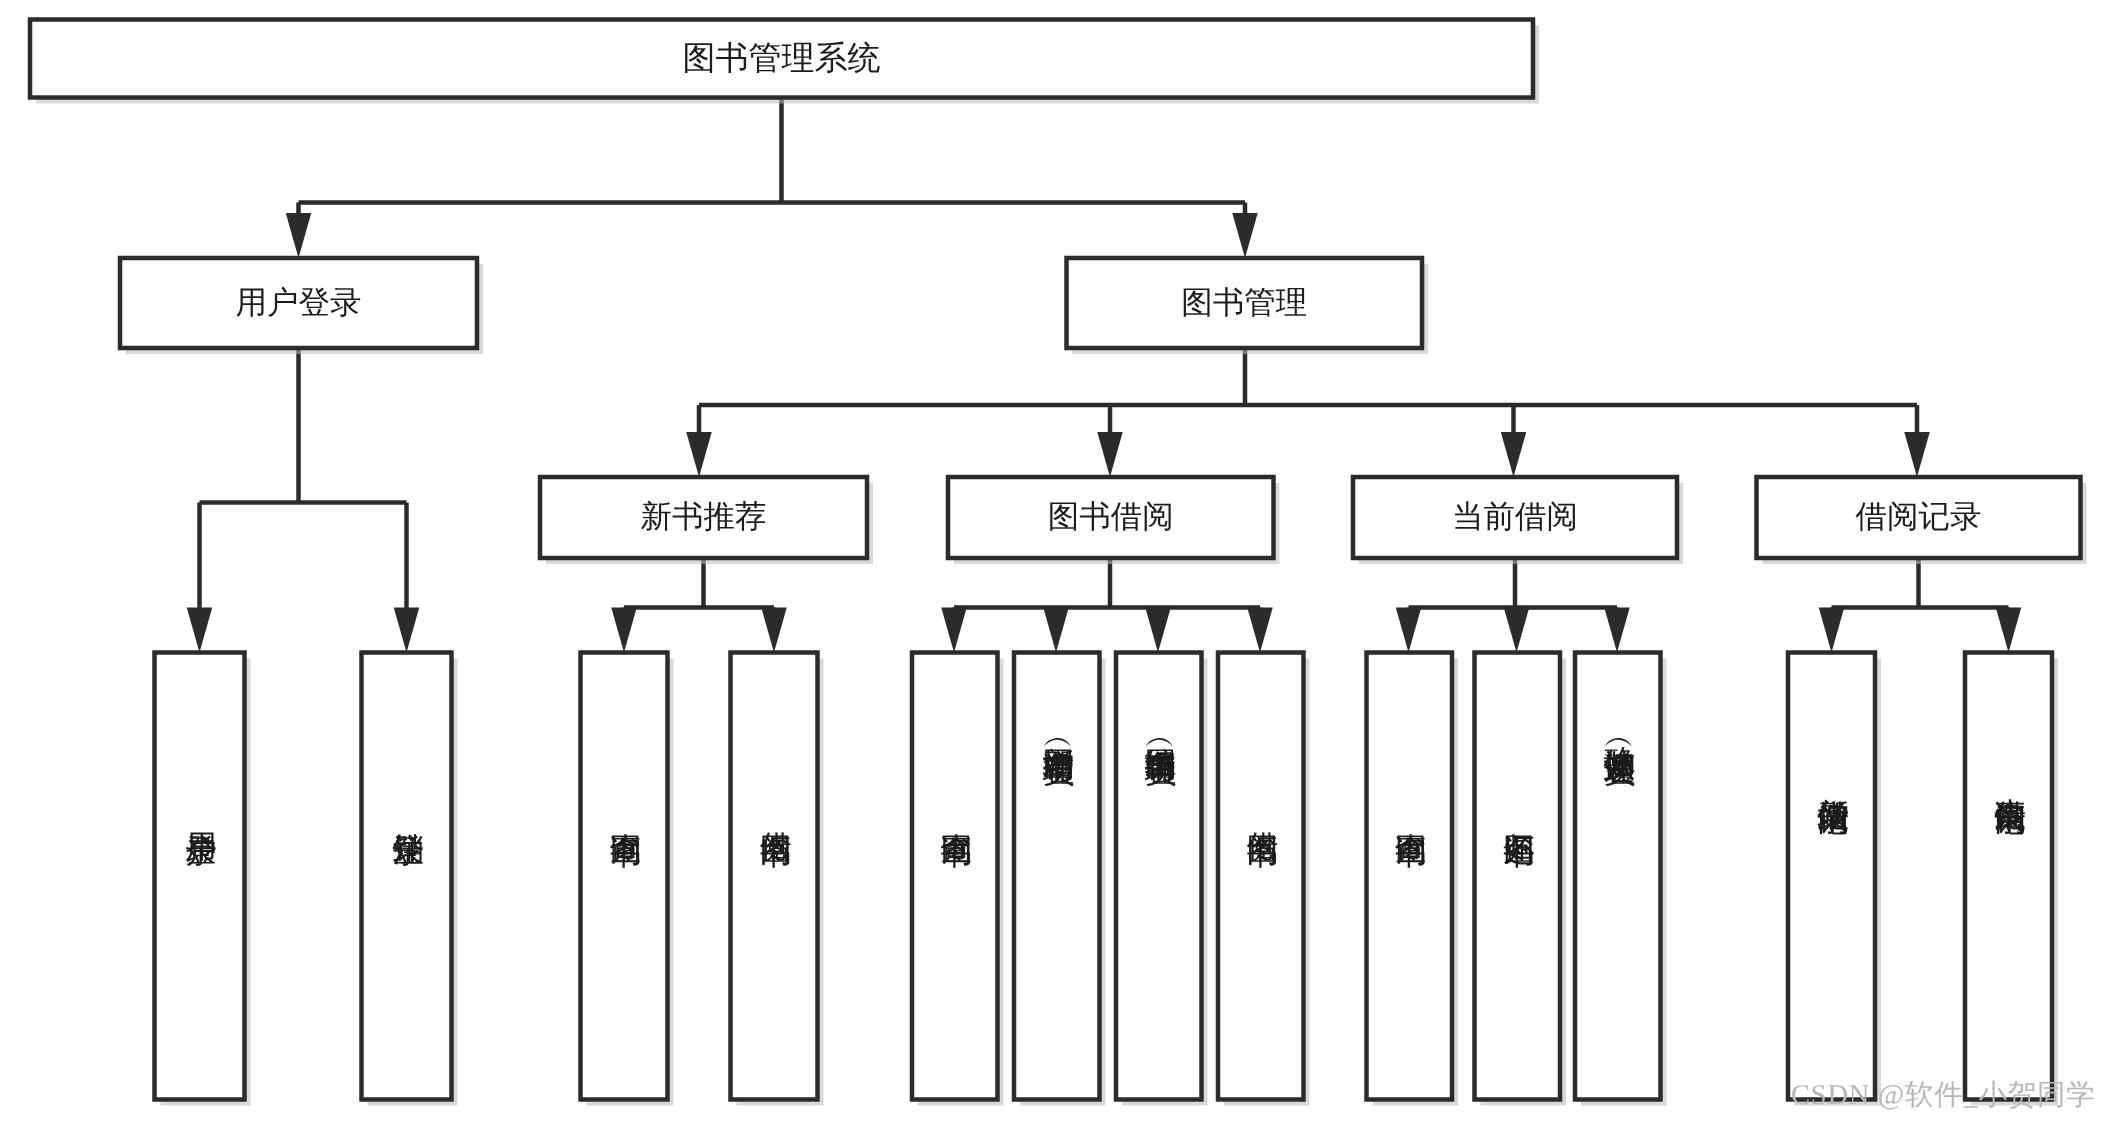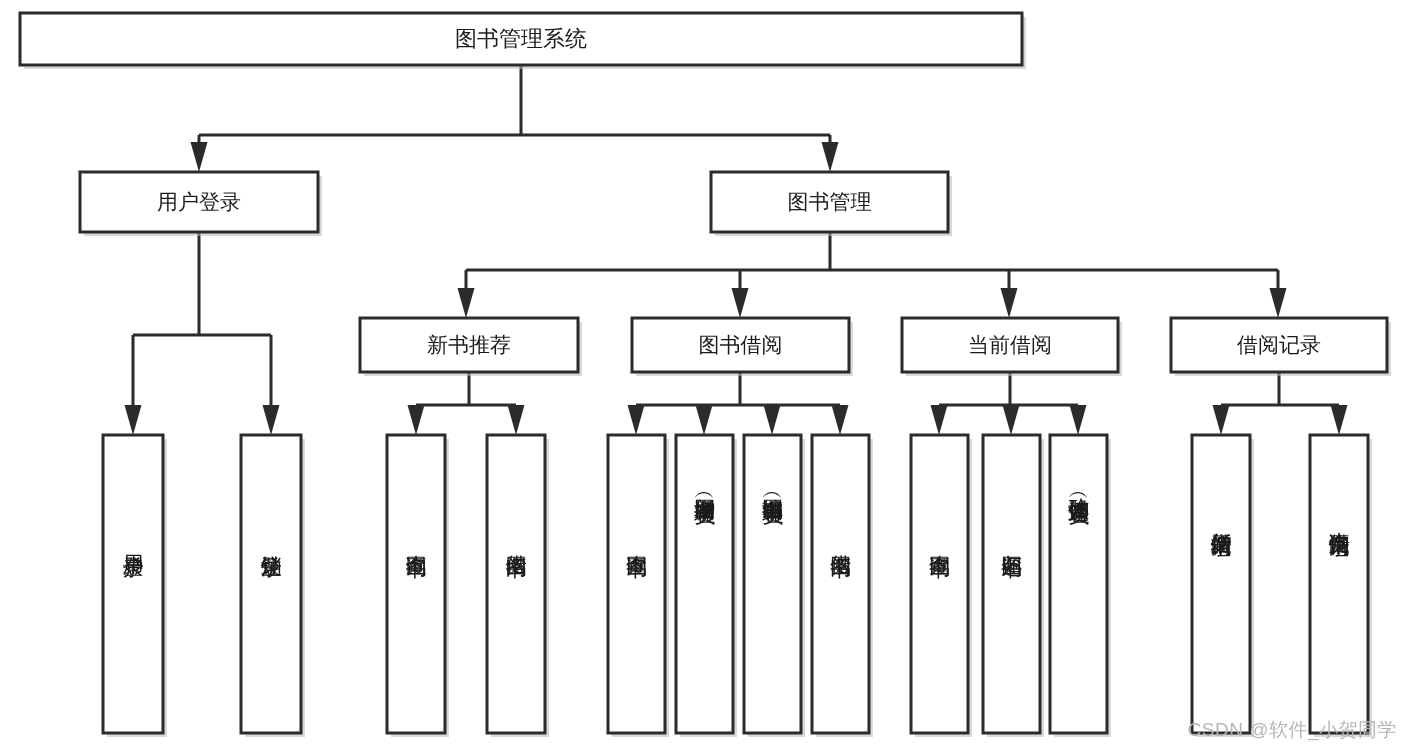--- a/index.html
+++ b/index.html
@@ -72,21 +72,21 @@
     font-size: 21px;
     line-height: 1.06;
     color: #1b1b1b;
     letter-spacing: 1px;
     white-space: nowrap;
   }
   .watermark {
     position: absolute;
     right: 8px;
     bottom: 4px;
-    font-family: Liberation Sans, sans-serif;
+    font-family: Liberation Serif, serif;
     font-size: 19px;
     color: #b6b6b6;
     letter-spacing: 0.5px;
     white-space: nowrap;
   }
 </style>
 </head>
 <body>
 
 <div id="diagram-root">

